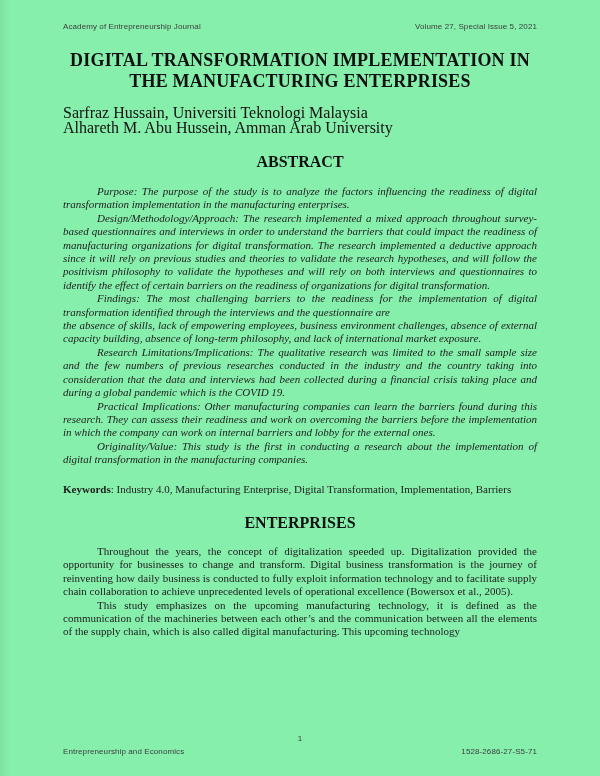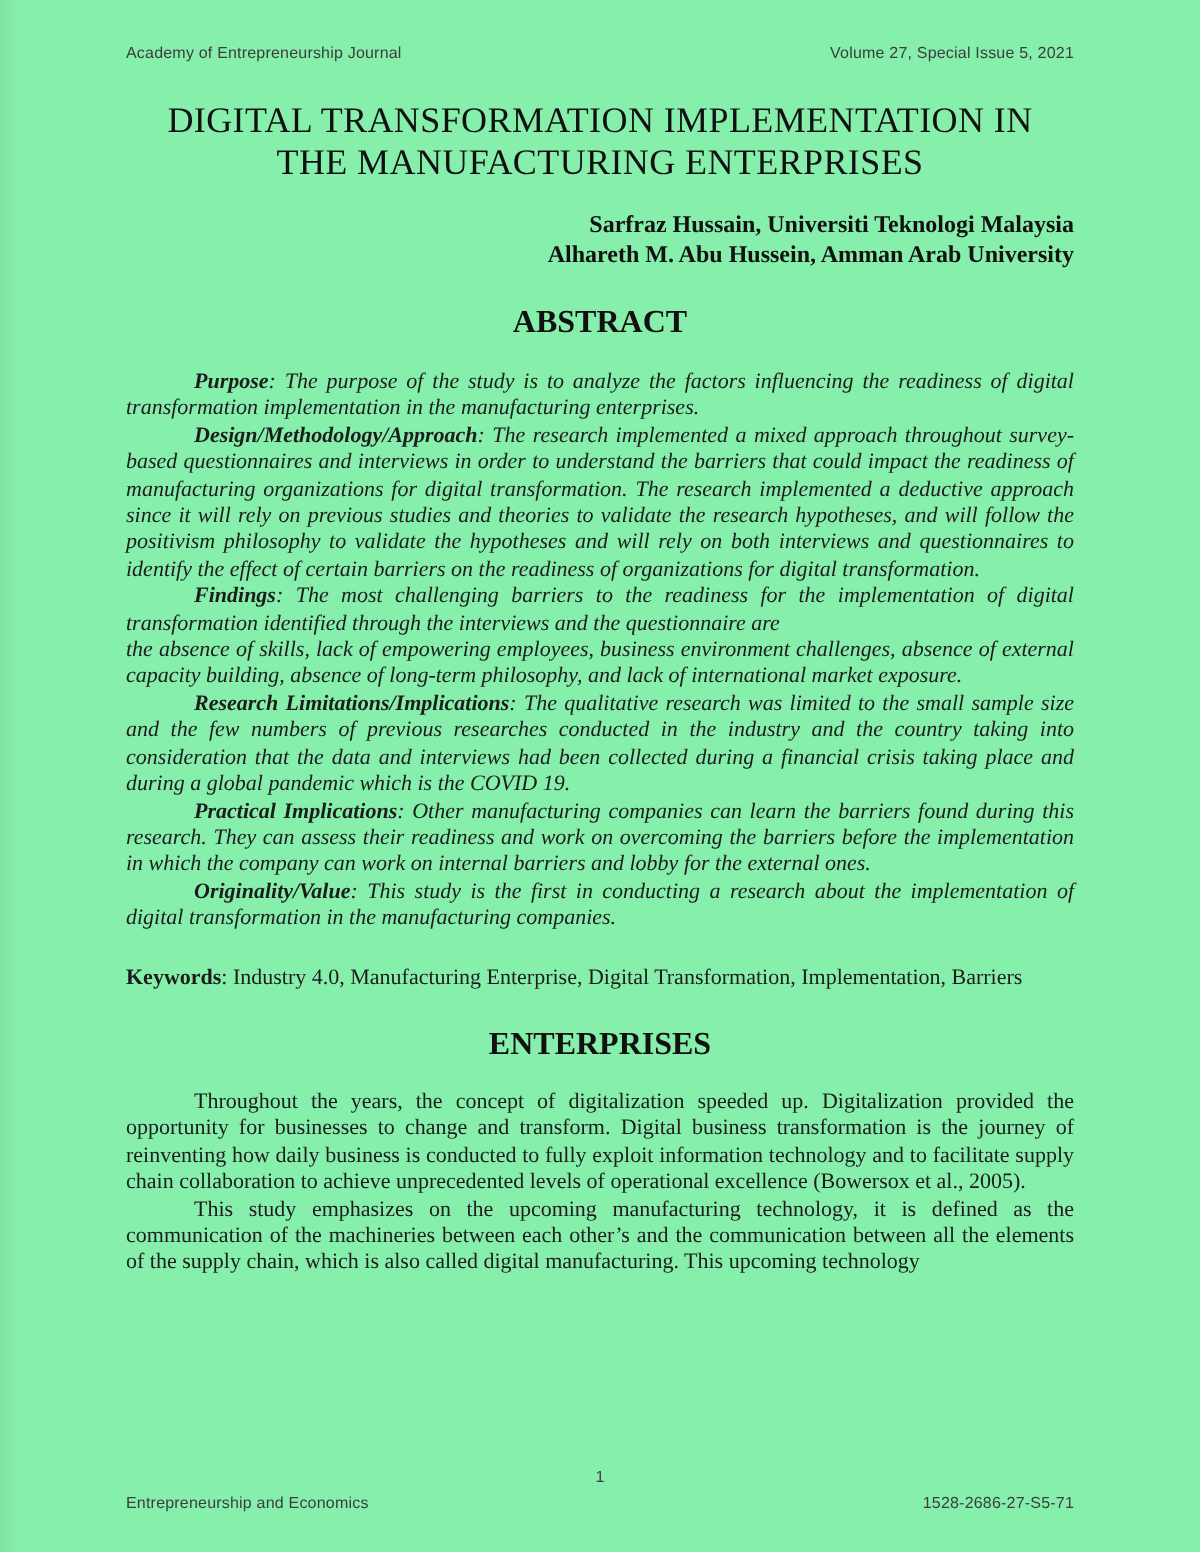--- a/index.html
+++ b/index.html
@@ -30,53 +30,53 @@
     font-size: 8px;
     color: #3d3d3d;
     letter-spacing: 0.1px;
   }
   .content {
     padding: 50px 63px 0 63px;
   }
   .paper-title {
     margin-top: 0;
     text-align: center;
-    font-weight: normal;
+    font-weight: bold;
     font-size: 18px;
     line-height: 21px;
     white-space: pre-line;
     letter-spacing: 0.2px;
     color: #111;
   }
   .authors {
     margin-top: 13px;
-    text-align: right;
-    font-weight: bold;
-    font-size: 12px;
+    text-align: left;
+    font-weight: normal;
+    font-size: 16px;
     line-height: 15px;
     color: #111;
   }
   .section-heading {
     margin-top: 18px;
     text-align: center;
     font-weight: bold;
     font-size: 16px;
     color: #111;
   }
   .abstract p, .intro p {
     font-size: 11px;
     line-height: 13.4px;
     text-align: justify;
     text-indent: 34px;
     color: #1c1c1c;
   }
   .abstract p { font-style: italic; }
   .abstract p:first-of-type { margin-top: 14px; }
   .intro p:first-of-type { margin-top: 13px; }
-  .para-label { font-weight: bold; }
+  .para-label { font-weight: normal; }
   .para-text { white-space: pre-line; }
   .keywords {
     margin-top: 15px;
     font-size: 11px;
     line-height: 14.5px;
     text-align: justify;
     color: #1c1c1c;
   }
   .keywords .kw-label { font-weight: bold; }
   .footer-pagenum {

